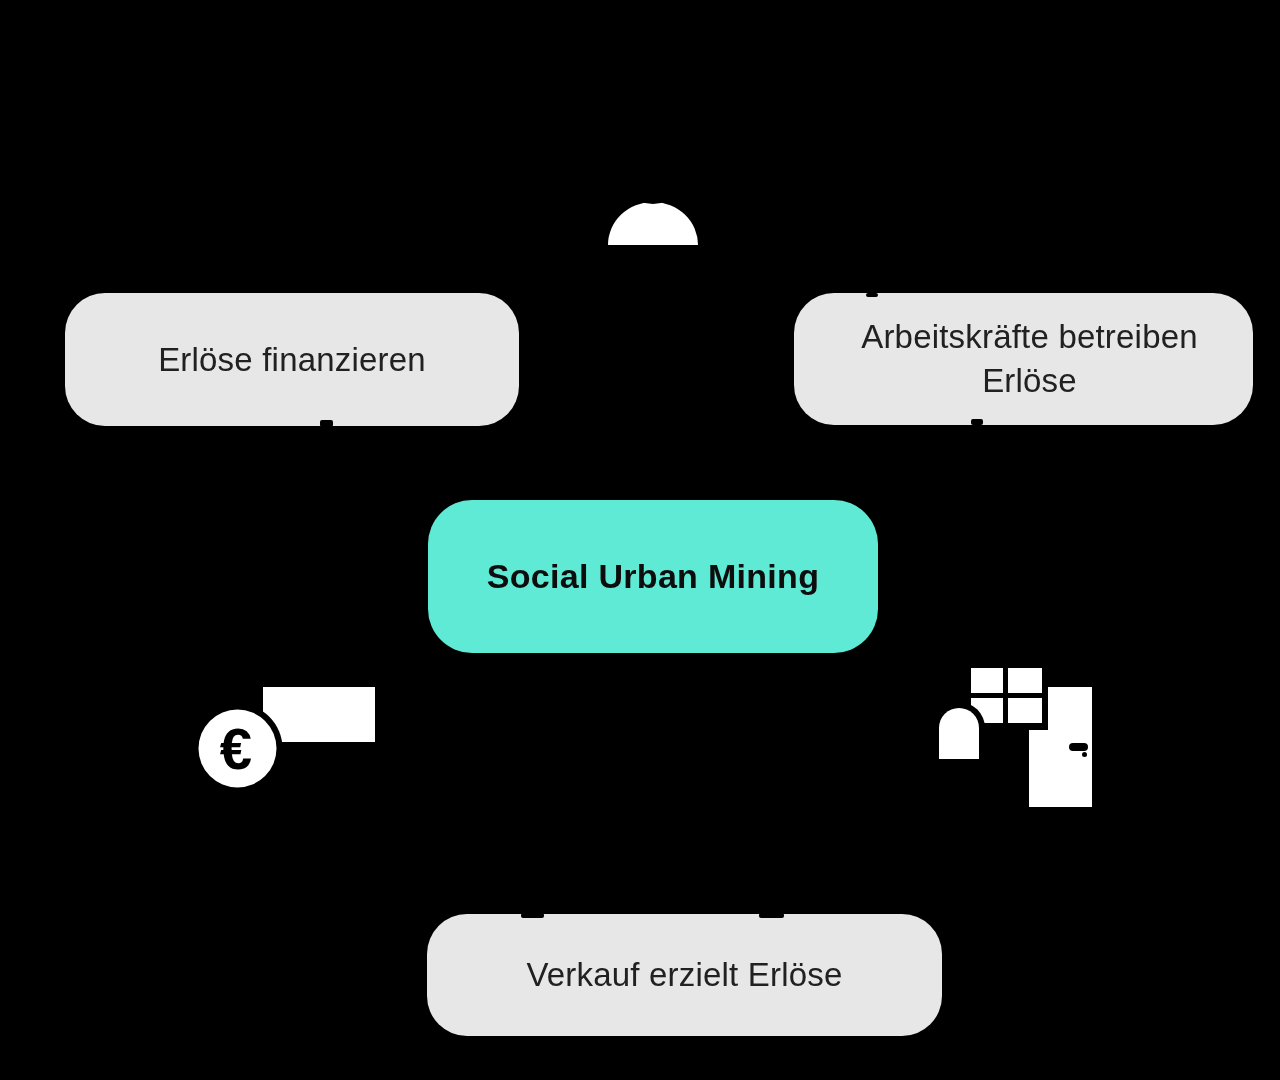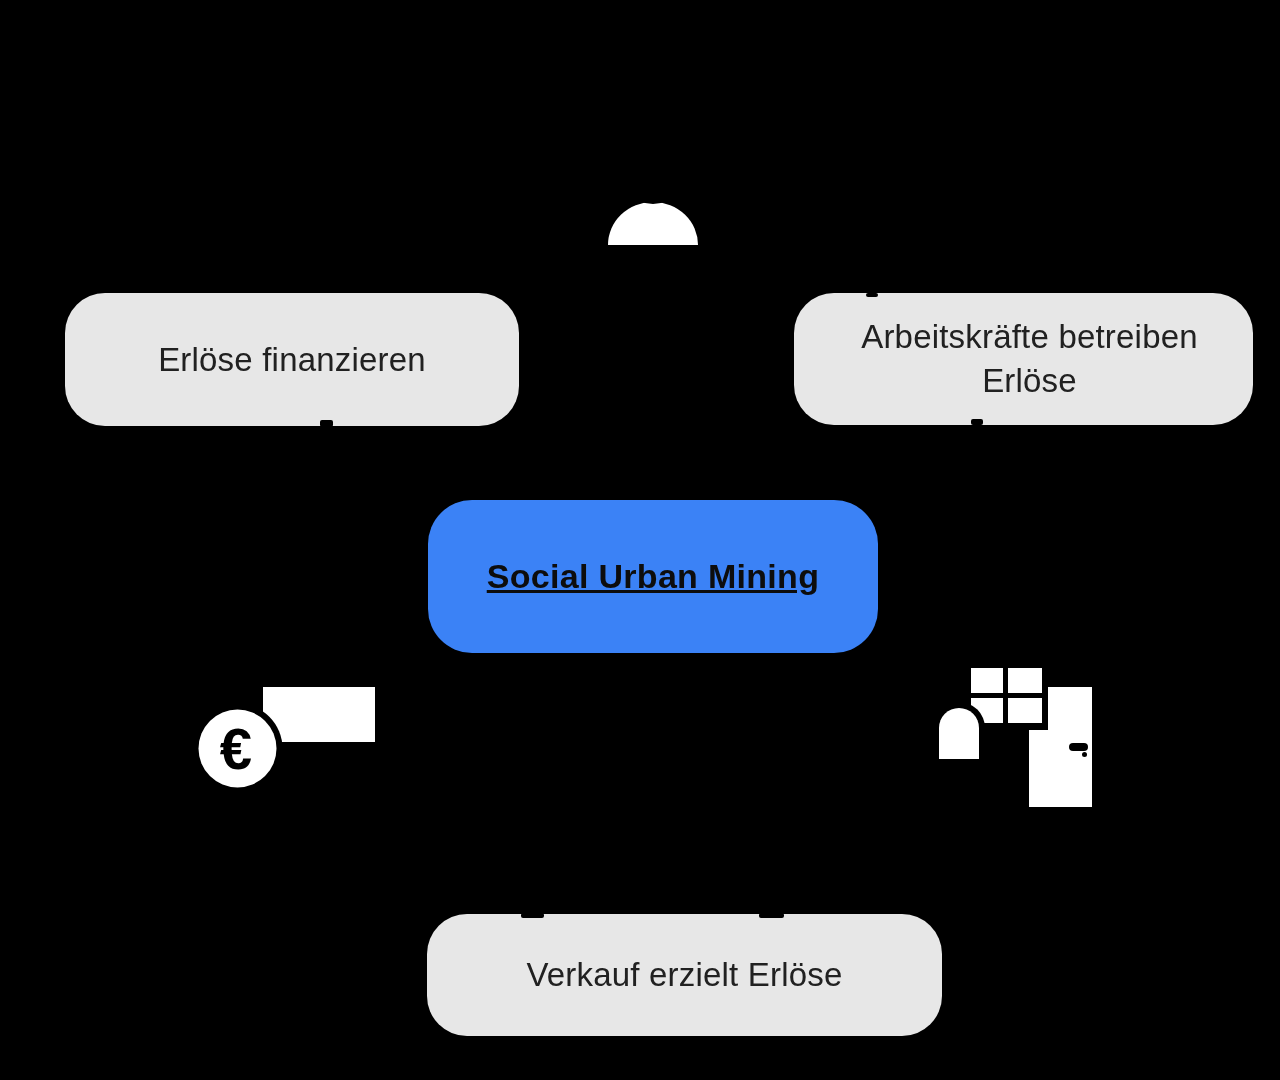--- a/index.html
+++ b/index.html
@@ -26,27 +26,26 @@
     border-radius: 40px;
     color: #212121;
     font-size: 33px;
     line-height: 1.32;
     letter-spacing: 0.2px;
   }
   #node-top-left  { left: 65px;  top: 293px; width: 454px; height: 133px; }
   #node-top-right { left: 794px; top: 293px; width: 447px; height: 132px; padding-left: 12px; }
   #node-center {
     left: 428px; top: 500px; width: 450px; height: 153px;
-    background: #3b82f6;
+    background: #5eead4;
     border-radius: 44px;
     font-weight: bold;
     font-size: 34px;
     color: #0d0d0d;
     letter-spacing: 0.3px;
-    text-decoration: underline;
   }
   #node-bottom { left: 427px; top: 914px; width: 515px; height: 122px; }
 
   .icon-svg { position: absolute; display: block; }
   #person-icon    { left: 593px; top: 150px; }
   #money-icon     { left: 195px; top: 680px; }
   #materials-icon { left: 930px; top: 660px; }
 
   .arrow-tip {
     position: absolute;

